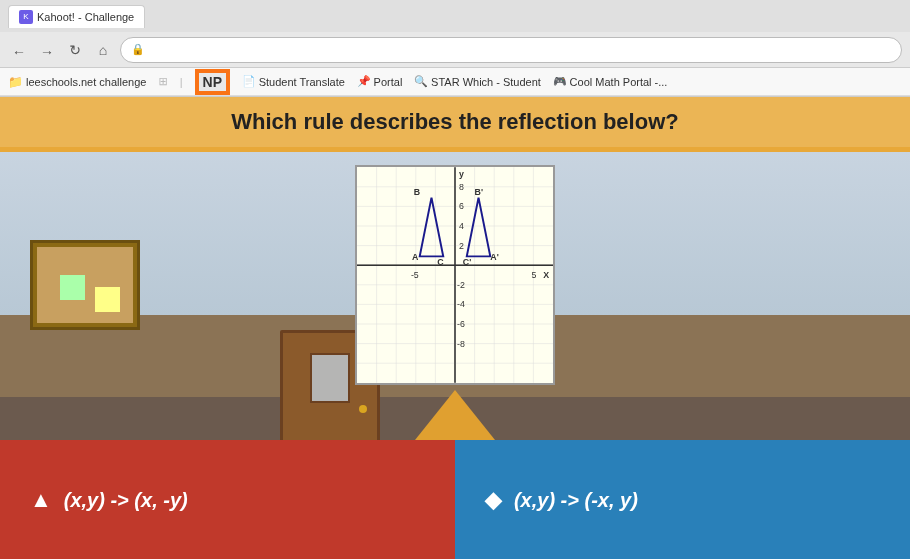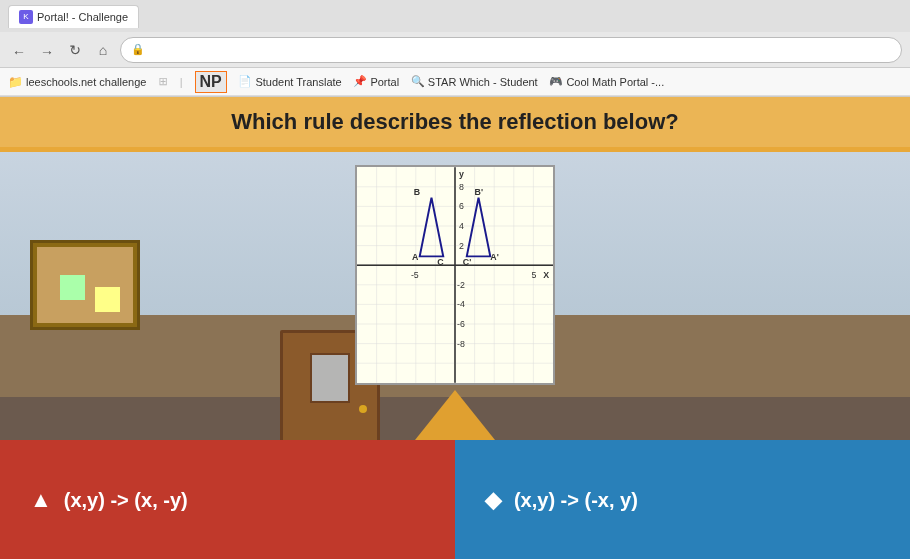--- a/index.html
+++ b/index.html
@@ -239,20 +239,21 @@
     }
     .answer-btn-blue {
       background: #2980b9;
     }
     .answer-icon {
       font-size: 22px;
     }
     .answer-label {
       font-size: 20px;
       font-weight: bold;
+      font-style: italic;
     }
 
     
     .floor-triangle {
       position: absolute;
       bottom: 120px;
       left: 50%;
       transform: translateX(-50%);
       width: 0;
       height: 0;
@@ -275,21 +276,21 @@
     }
   </style>
 </head>
 <body>
 
 <div class="browser-chrome">
 
   <div class="tab-bar">
     <div class="tab-active">
       <span class="kahoot-icon">K</span>
-      <span>Portal! - Challenge</span>
+      <span>Kahoot! - Challenge</span>
     </div>
   </div>
 
   <div class="browser-toolbar">
     <button class="nav-btn">←</button>
     <button class="nav-btn">→</button>
     <button class="nav-btn">↻</button>
     <button class="nav-btn">⌂</button>
     <div class="address-bar">
       <span style="color:#666; font-size:11px;">🔒</span>
@@ -297,21 +298,21 @@
   </div>
 
   <div class="bookmarks-bar">
     <span class="bookmark-item">
       <span class="bookmark-icon">📁</span>
       <span>leeschools.net challenge</span>
     </span>
     <span style="color:#bbb;">⊞</span>
     <span style="color:#bbb;">|</span>
     <span class="bookmark-item">
-      <span style="background:#e8e8e8; border:1px solid #f97316; padding:1px 4px; font-size:16px; font-weight:bold;">NP</span>
+      <span style="background:#e8e8e8; border:4px solid #f97316; padding:1px 4px; font-size:14px; font-weight:bold;">NP</span>
     </span>
     <span class="bookmark-item">
       <span>📄</span>
       <span>Student Translate</span>
     </span>
     <span class="bookmark-item">
       <span>📌</span>
       <span>Portal</span>
     </span>
     <span class="bookmark-item">

